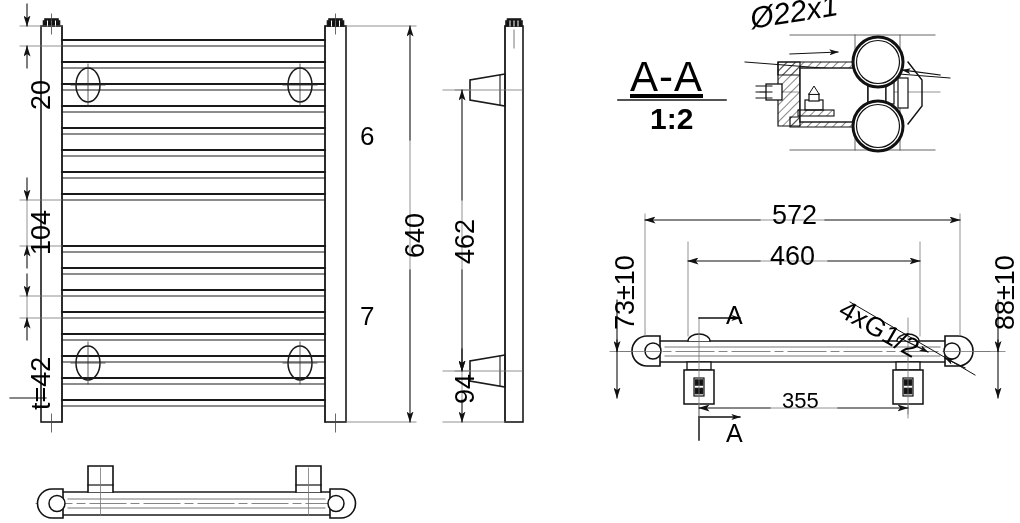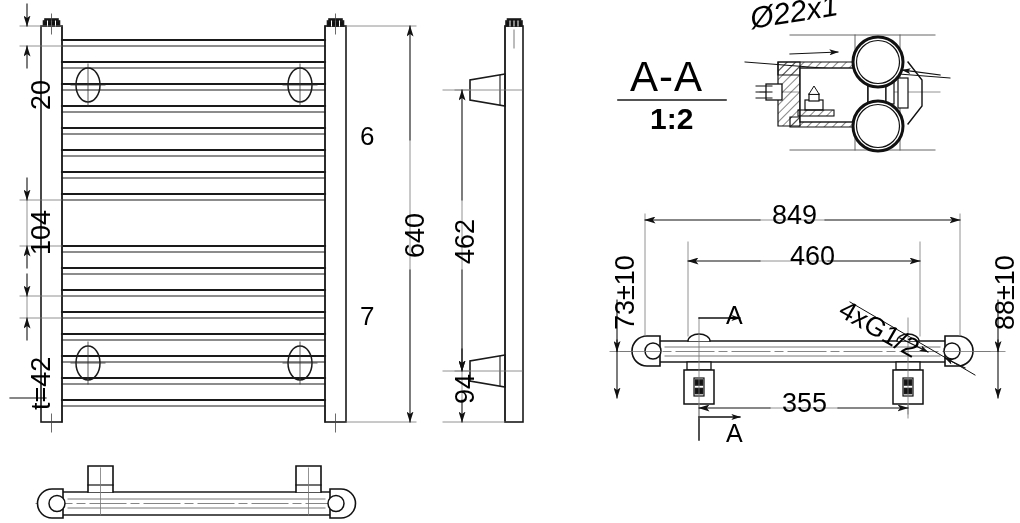--- a/index.html
+++ b/index.html
@@ -403,24 +403,24 @@
 <div class="lbl vert" style="left:28px;top:255px;font-size:27px;">104</div>
 <div class="lbl vert" style="left:28px;top:410px;font-size:27px;">t=42</div>
 
 <div class="lbl" style="left:360px;top:123px;font-size:26px;">6</div>
 <div class="lbl" style="left:360px;top:303px;font-size:26px;">7</div>
 <div class="lbl vert" style="left:402px;top:258px;font-size:27px;">640</div>
 
 <div class="lbl vert" style="left:452px;top:264px;font-size:27px;">462</div>
 <div class="lbl vert" style="left:452px;top:404px;font-size:27px;">94</div>
 
-<div class="lbl" style="left:630px;top:56px;font-size:42px;letter-spacing:1px;">A-A</div>
+<div class="lbl" style="left:630px;top:56px;font-size:42px;letter-spacing:1px;text-decoration:underline;">A-A</div>
 <div class="lbl" style="left:650px;top:104px;font-size:30px;font-weight:bold;">1:2</div>
 <div class="lbl ital" style="left:748px;top:4px;font-size:30px;transform:rotate(-9deg);transform-origin:0 0;">Ø22x1</div>
 
-<div class="lbl" style="left:772px;top:202px;font-size:27px;">849</div>
-<div class="lbl" style="left:770px;top:243px;font-size:27px;margin-left:20px;">460</div>
-<div class="lbl" style="left:782px;top:390px;font-size:27px;">355</div>
+<div class="lbl" style="left:772px;top:202px;font-size:27px;">572</div>
+<div class="lbl" style="left:770px;top:243px;font-size:27px;">460</div>
+<div class="lbl" style="left:782px;top:390px;font-size:22px;">355</div>
 <div class="lbl vert" style="left:612px;top:330px;font-size:27px;">73±10</div>
 <div class="lbl vert" style="left:992px;top:330px;font-size:27px;">88±10</div>
 <div class="lbl" style="left:848px;top:296px;font-size:27px;transform:rotate(30deg);transform-origin:0 0;">4xG1/2</div>
 <div class="lbl" style="left:726px;top:303px;font-size:25px;">A</div>
 <div class="lbl" style="left:726px;top:421px;font-size:25px;">A</div>
 
 </body></html>

